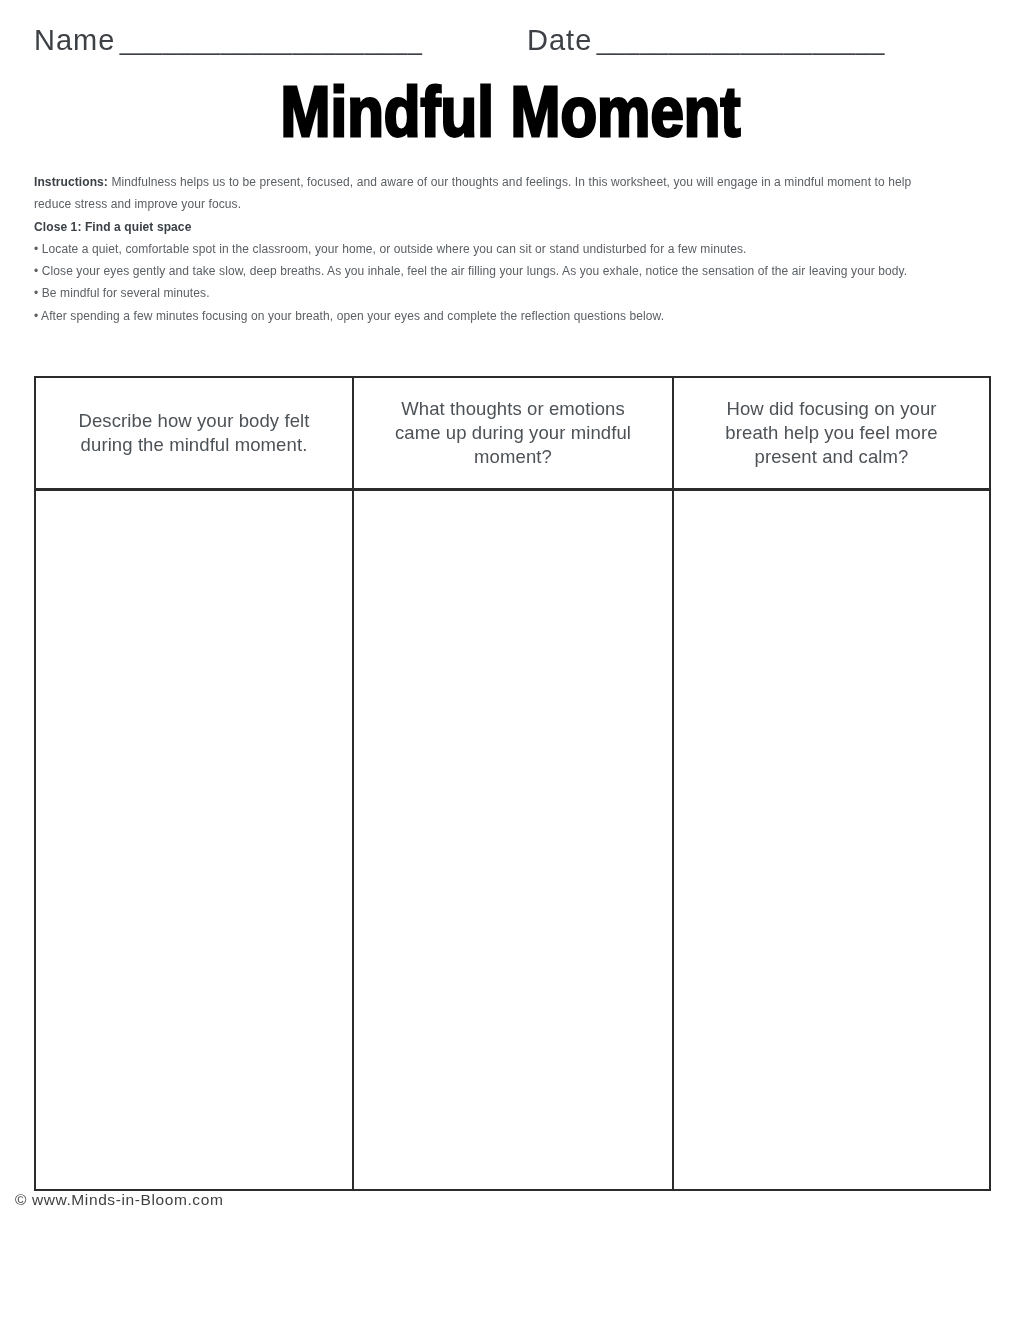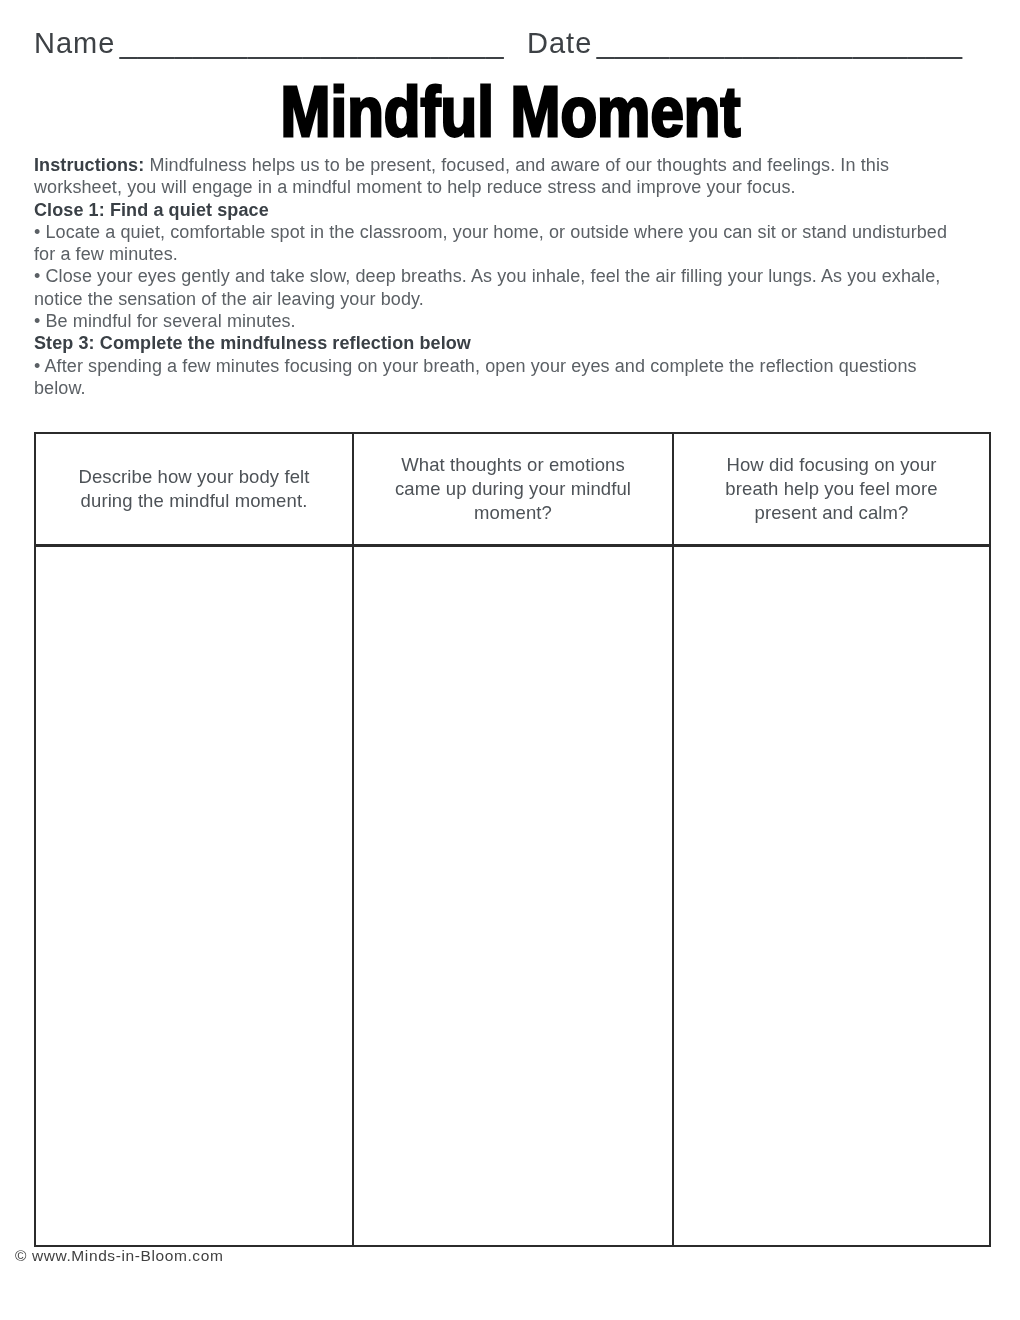--- a/index.html
+++ b/index.html
@@ -32,54 +32,54 @@
     color: #3d4145;
   }
   .field { white-space: nowrap; }
   .name-field { width: 493px; }
   .field-label {
     font-size: 29px;
     letter-spacing: 1px;
     color: #3d4145;
   }
   .field-line {
-    font-size: 32px;
+    font-size: 25px;
     letter-spacing: 0.5px;
     color: #3d4145;
   }
   
   .title {
     margin-top: 26px;
     text-align: center;
     font-size: 60px;
     line-height: 54px;
     font-weight: bold;
     color: var(--title);
     -webkit-text-stroke: 2.4px var(--title);
     letter-spacing: 0px;
     transform: scaleY(1.18);
     transform-origin: center bottom;
   }
   
   .instructions {
-    margin-top: 10px;
+    margin-top: 27px;
     width: 916px;
-    font-size: 18px;
+    font-size: 12px;
     line-height: 22.3px;
     color: var(--text);
     letter-spacing: 0.1px;
   }
   .instructions p { margin: 0; }
   .bold, .step-heading {
     font-weight: bold;
     color: var(--text-bold);
   }
   
   .reflection-table {
-    margin-top: 33px;
+    margin-top: 49px;
     width: 955px;
     border-collapse: collapse;
     table-layout: fixed;
   }
   .reflection-table col.c1 { width: 318px; }
   .reflection-table col.c2 { width: 320px; }
   .reflection-table col.c3 { width: 317px; }
   .reflection-table th,
   .reflection-table td {
     border: 2px solid var(--border);
@@ -127,21 +127,20 @@
 
   <h1 class="title">Mindful Moment</h1>
 
   <div class="instructions">
     <p><span class="bold">Instructions:</span>
       <span>Mindfulness helps us to be present, focused, and aware of our thoughts and feelings. In this worksheet, you will engage in a mindful moment to help reduce stress and improve your focus.</span></p>
     <p class="step-heading">Close 1: Find a quiet space</p>
     <p class="bullet">• Locate a quiet, comfortable spot in the classroom, your home, or outside where you can sit or stand undisturbed for a few minutes.</p>
     <p class="bullet">• Close your eyes gently and take slow, deep breaths. As you inhale, feel the air filling your lungs. As you exhale, notice the sensation of the air leaving your body.</p>
     <p class="bullet">• Be mindful for several minutes.</p>
-    <p class="step-heading">Step 3: Complete the mindfulness reflection below</p>
     <p class="bullet">• After spending a few minutes focusing on your breath, open your eyes and complete the reflection questions below.</p>
   </div>
 
   <table class="reflection-table">
     <colgroup>
       <col class="c1">
         <col class="c2">
         <col class="c3">
     </colgroup>
     <thead>

